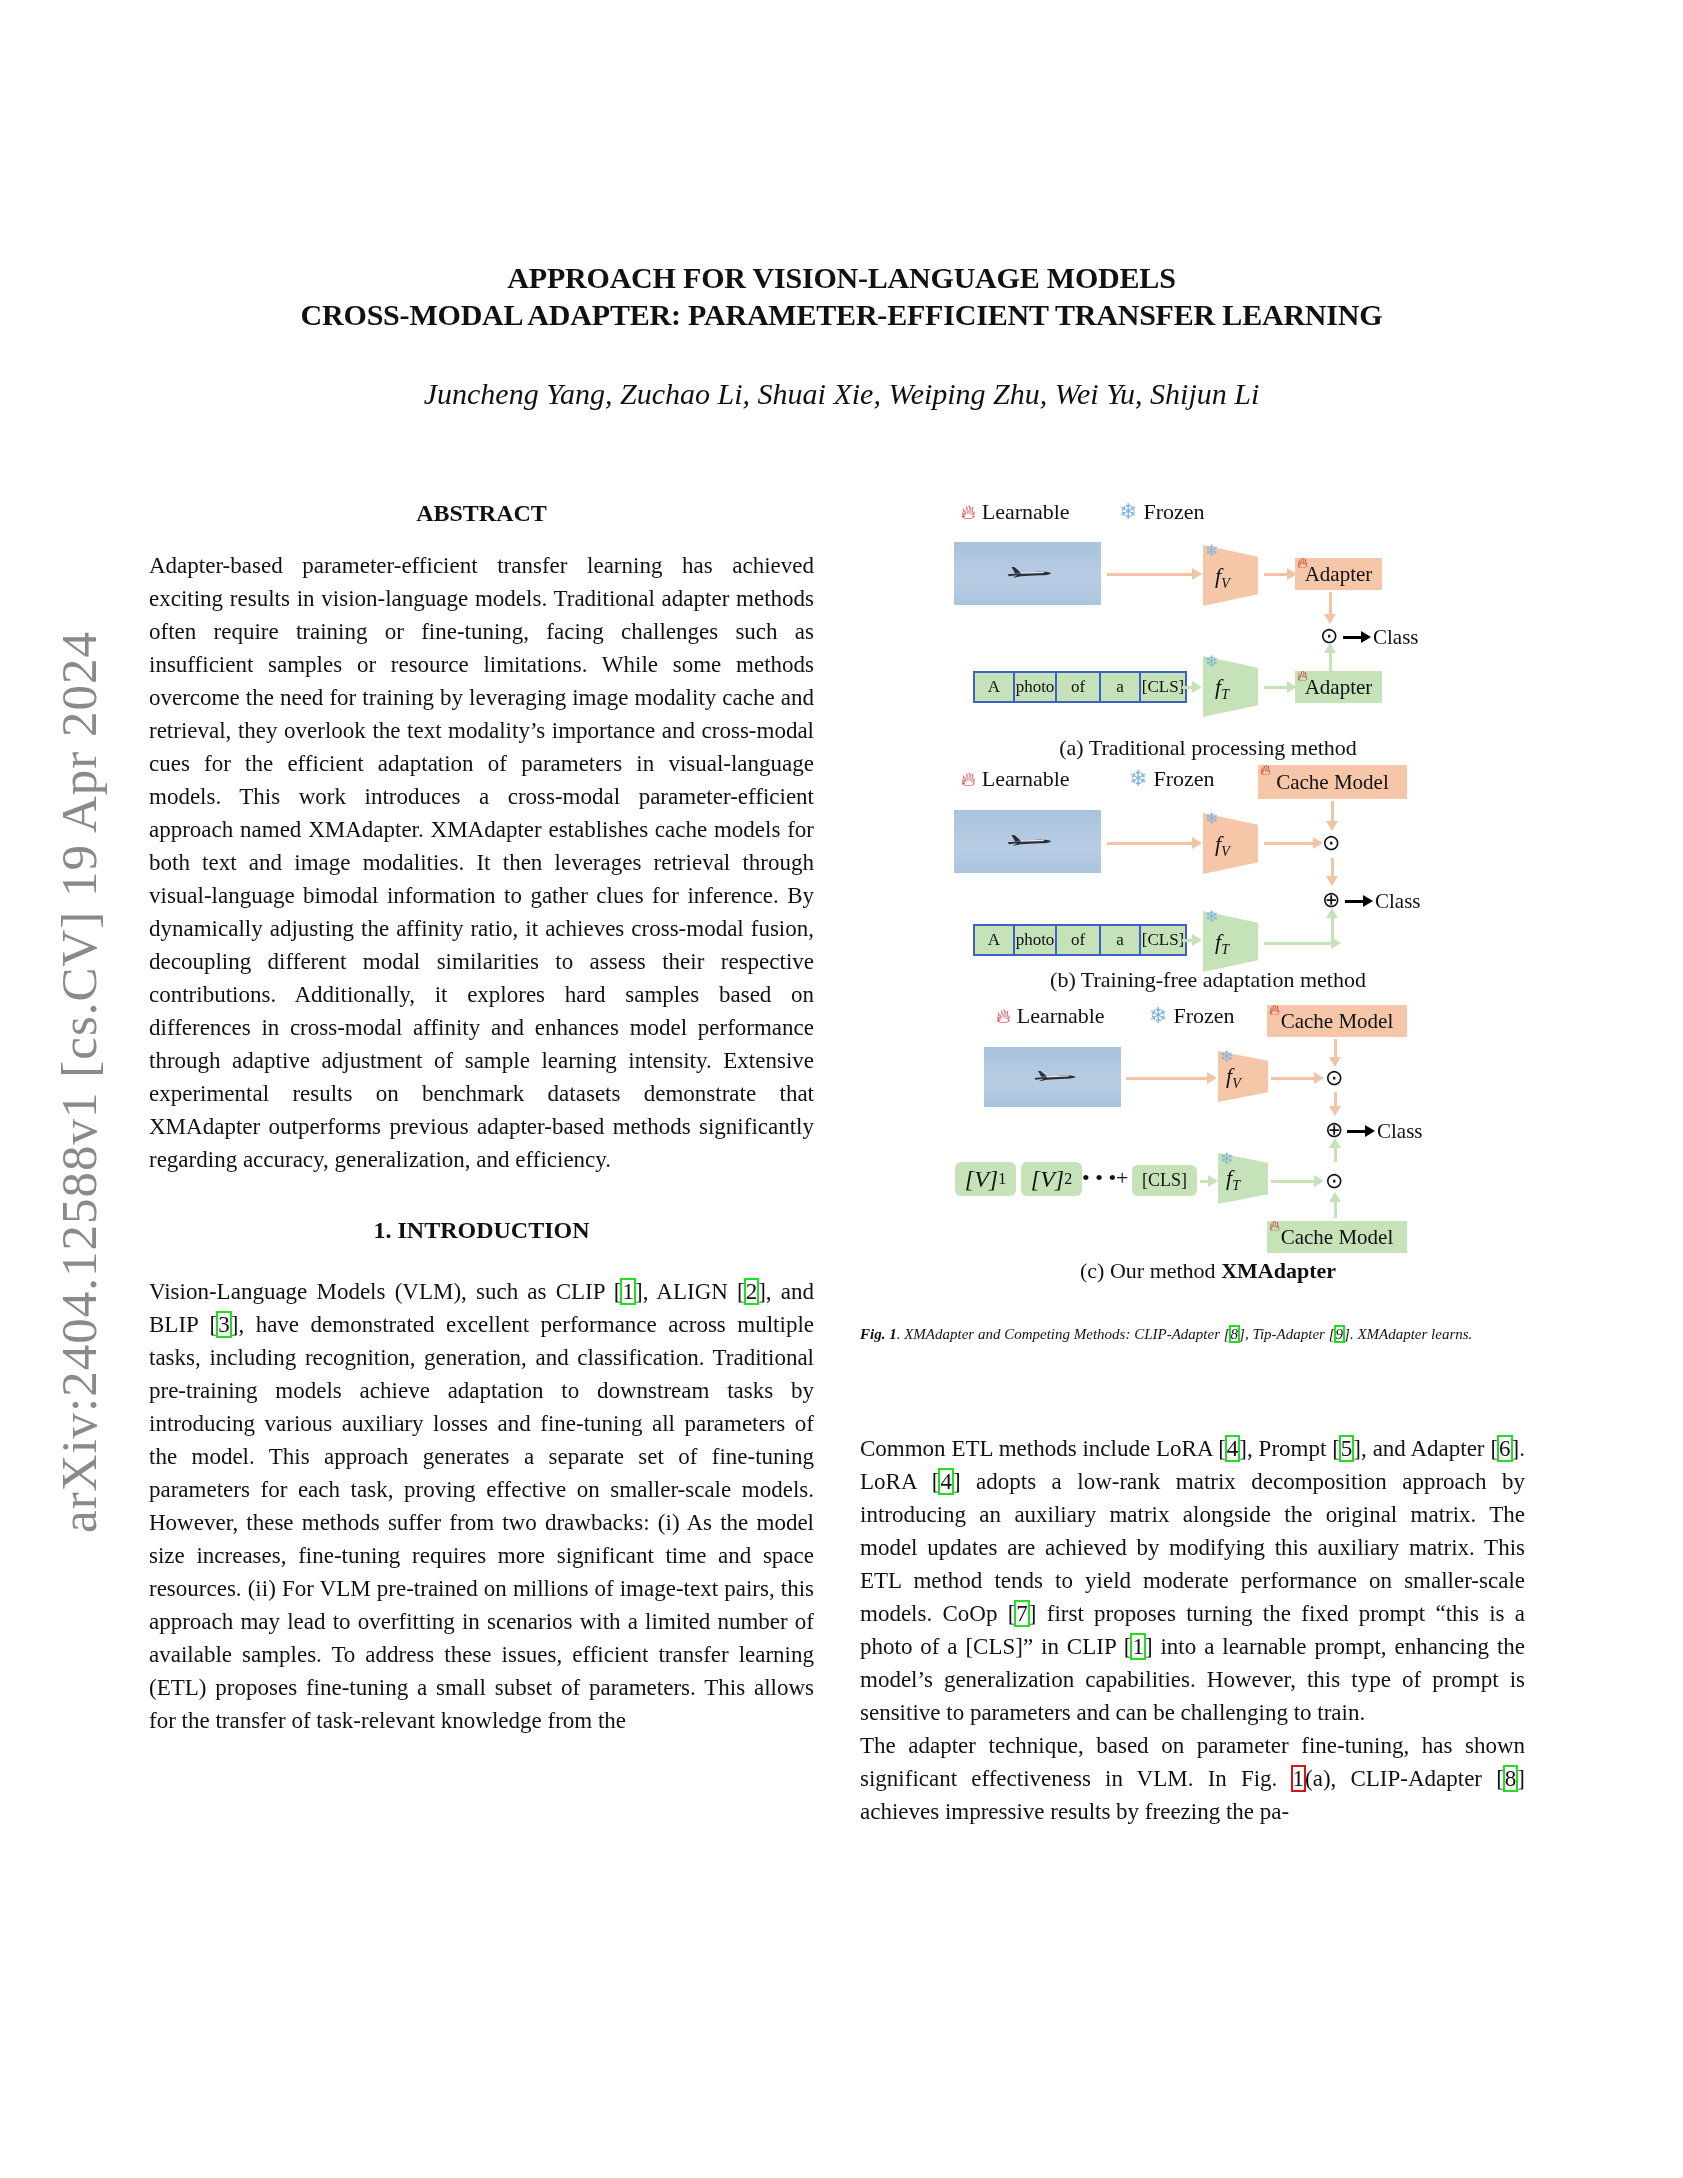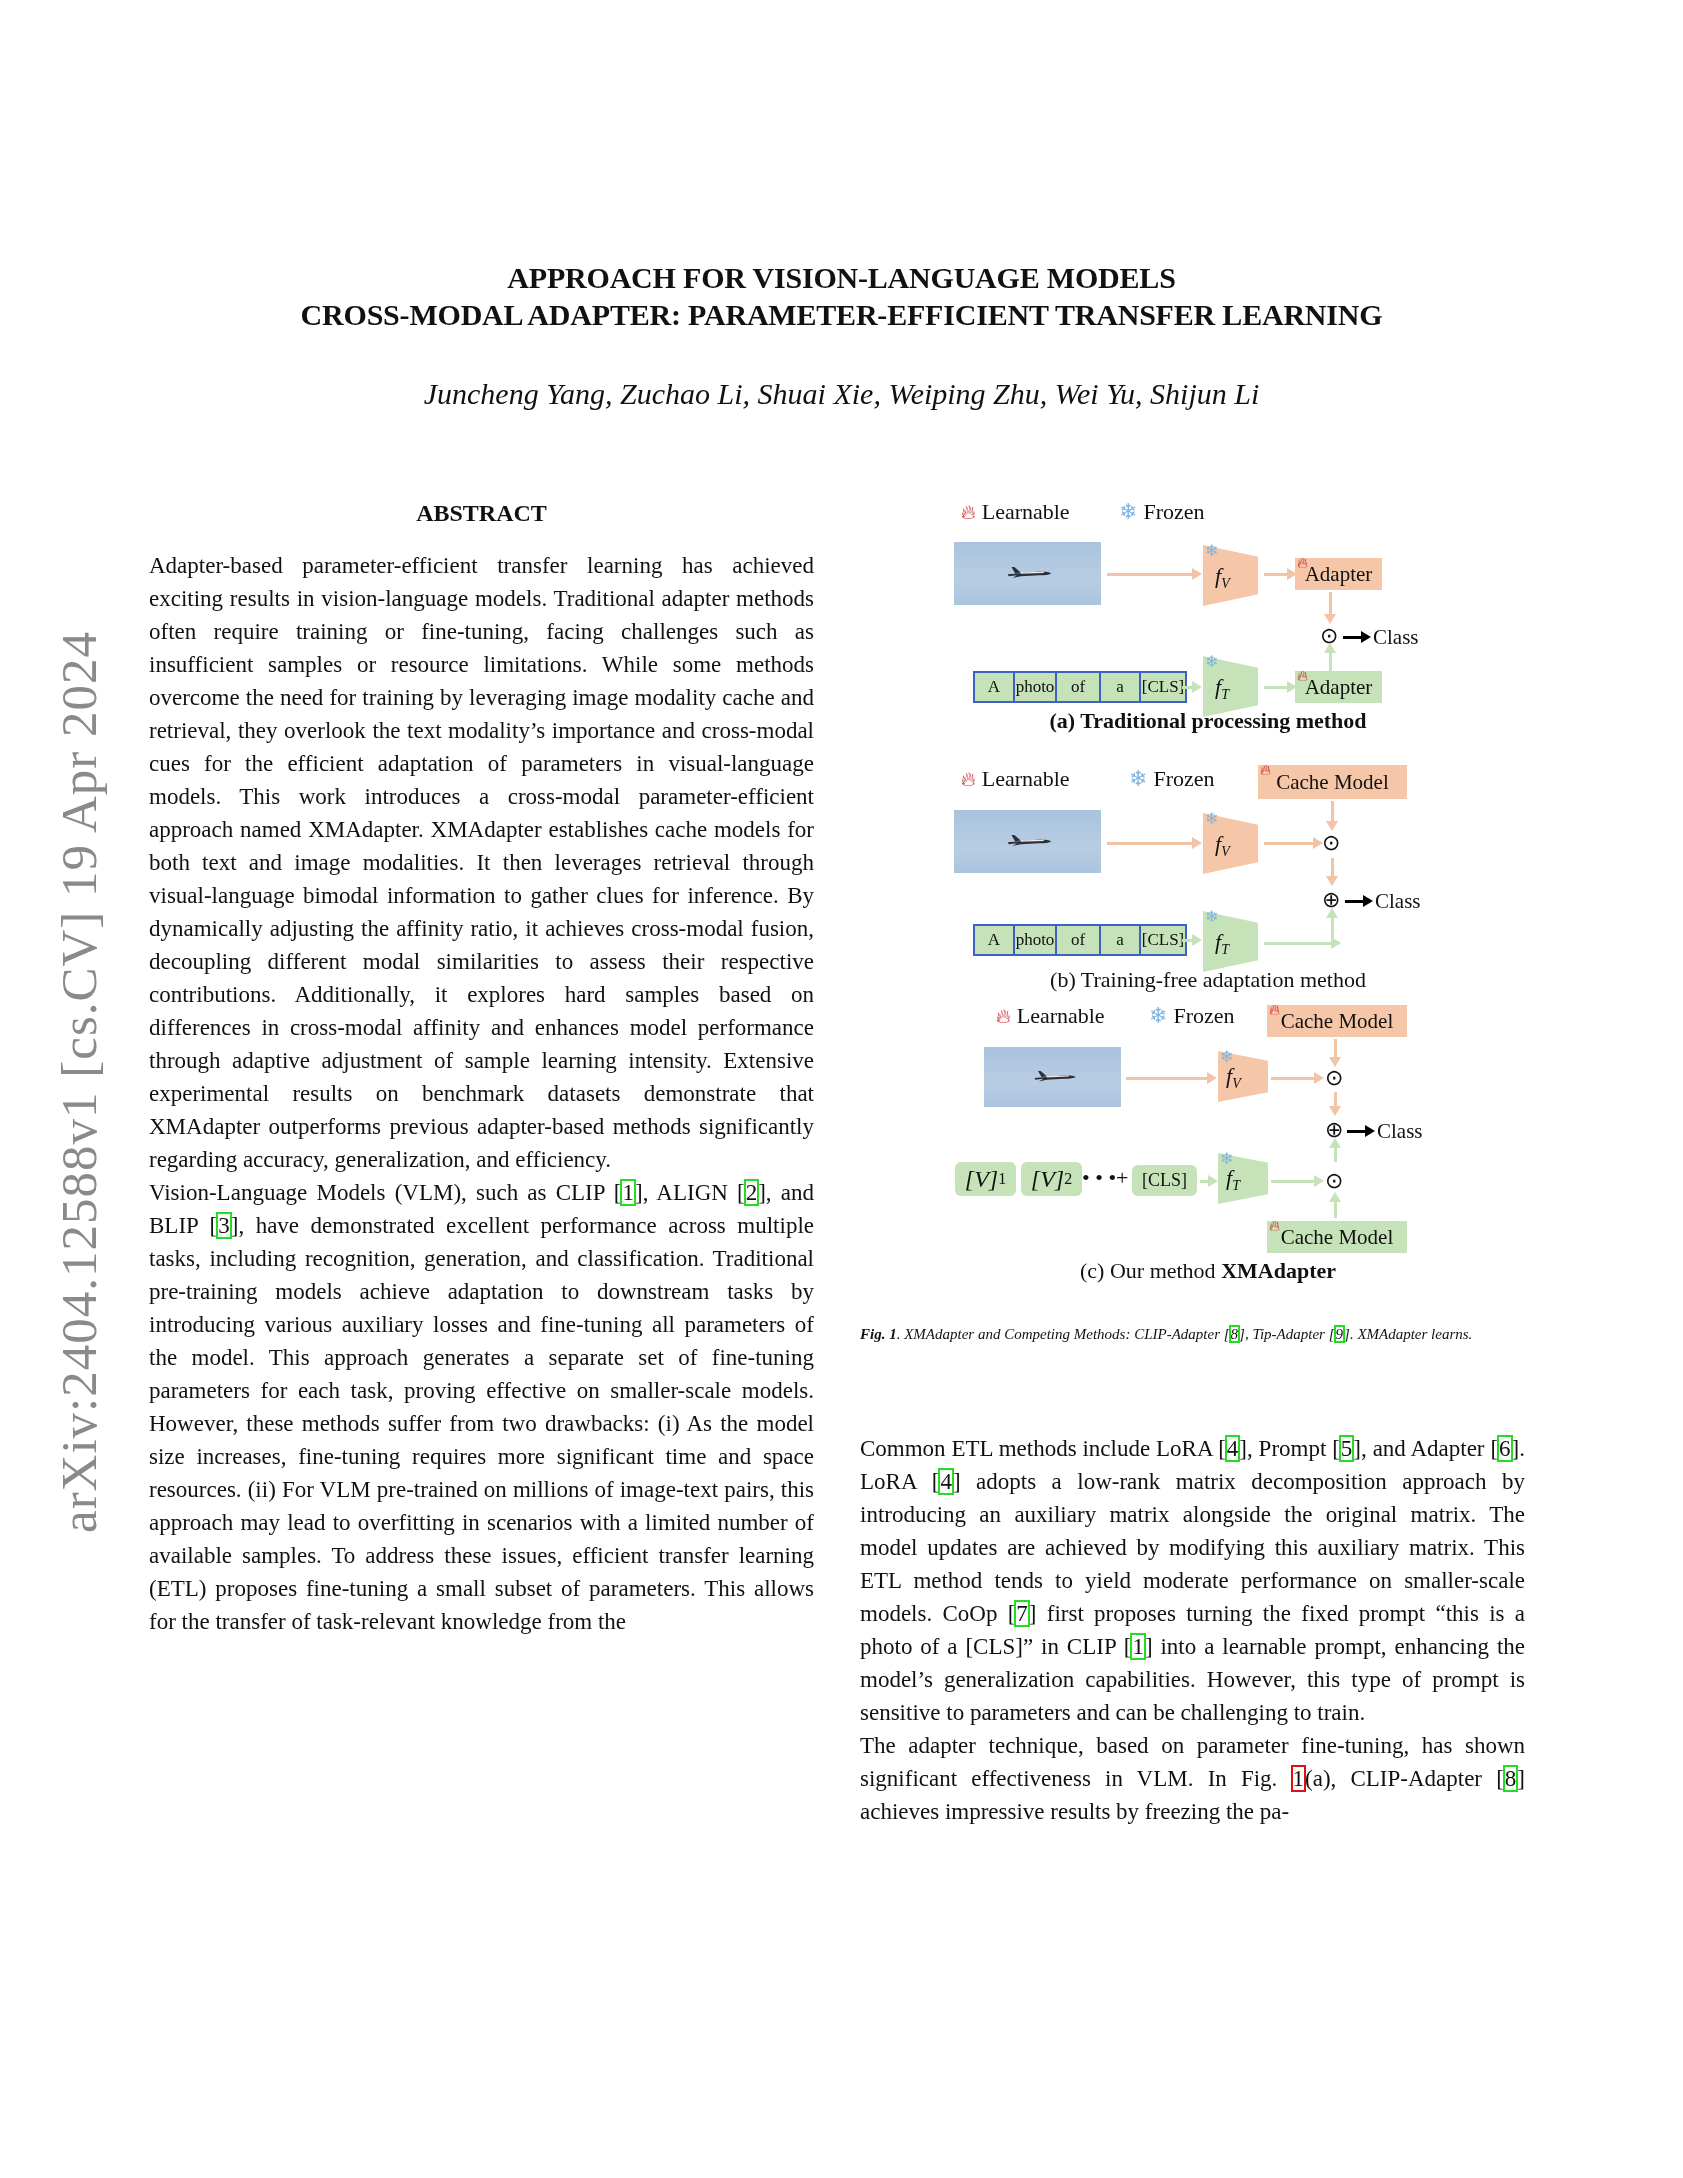--- a/index.html
+++ b/index.html
@@ -68,20 +68,21 @@
 
 <div class="abs title">
   <div>APPROACH FOR VISION-LANGUAGE MODELS</div>
   <div>CROSS-MODAL ADAPTER: PARAMETER-EFFICIENT TRANSFER LEARNING</div>
 </div>
 <div class="abs authors">Juncheng Yang, Zuchao Li, Shuai Xie, Weiping Zhu, Wei Yu, Shijun Li</div>
 
 <div class="abs col left" style="top:497px;">
   <div class="heading" style="margin-bottom:19px;">ABSTRACT</div>
   <p>Adapter-based parameter-efficient transfer learning has achieved exciting results in vision-language models. Traditional adapter methods often require training or fine-tuning, facing challenges such as insufficient samples or resource limitations. While some methods overcome the need for training by leveraging image modality cache and retrieval, they overlook the text modality’s importance and cross-modal cues for the efficient adaptation of parameters in visual-language models.  This work introduces a cross-modal parameter-efficient approach named XMAdapter.  XMAdapter establishes cache models for both text and image modalities.  It then leverages retrieval through visual-language bimodal information to gather clues for inference. By dynamically adjusting the affinity ratio, it achieves cross-modal fusion, decoupling different modal similarities to assess their respective contributions. Additionally, it explores hard samples based on differences in cross-modal affinity and enhances model performance through adaptive adjustment of sample learning intensity. Extensive experimental results on benchmark datasets demonstrate that XMAdapter outperforms previous adapter-based methods significantly regarding accuracy, generalization, and efficiency.</p>
+  <div class="heading" style="margin-top:38px; margin-bottom:28px;">1.  INTRODUCTION</div>
   <p><span>Vision-Language Models (VLM), such as CLIP </span>[<a class="cite">1</a>]<span>, ALIGN </span>[<a class="cite">2</a>]<span>, and BLIP </span>[<a class="cite">3</a>]<span>, have demonstrated excellent performance across multiple tasks, including recognition, generation, and classification.  Traditional pre-training models achieve adaptation to downstream tasks by introducing various auxiliary losses and fine-tuning all parameters of the model. This approach generates a separate set of fine-tuning parameters for each task, proving effective on smaller-scale models. However, these methods suffer from two drawbacks: (i) As the model size increases, fine-tuning requires more significant time and space resources.  (ii) For VLM pre-trained on millions of image-text pairs, this approach may lead to overfitting in scenarios with a limited number of available samples.  To address these issues, efficient transfer learning (ETL) proposes fine-tuning a small subset of parameters. This allows for the transfer of task-relevant knowledge from the</span></p>
 </div>
 
 <div class="abs fig">
 
   <div class="panel" style="top:0; height:262px;">
     <div class="legend" style="left:30px; top:4px;">
       <span class="flame">🔥︎</span>
         <span>Learnable</span>
     </div>
@@ -128,21 +129,21 @@
           <polygon points="0,0 56,12 56,50 0,62" fill="#c6e2b8"></polygon>
         </svg>
       <span class="snowmini">❄</span>
       <span class="lbl"><span>f</span><sub>T</sub></span>
     </div>
     <div class="arrow-gr" style="left:333px; top:191px; width:25px;"></div>
     <div class="box-gr" style="left:364px; top:176px; width:87px; height:32px;">
       <span class="flame-mini">🔥︎</span>
         <span>Adapter</span>
     </div>
-    <div class="sub-cap" style="top:213px;font-weight:bold;">(a) Traditional processing method</div>
+    <div class="sub-cap" style="top:240px;">(a) Traditional processing method</div>
   </div>
 
   <div class="panel" style="top:263px; height:238px;">
     <div class="legend" style="left:30px; top:8px;">
       <span class="flame">🔥︎</span>
         <span>Learnable</span>
     </div>
     <div class="legend" style="left:198px; top:8px;">
       <span class="snow">❄</span>
         <span>Frozen</span>

